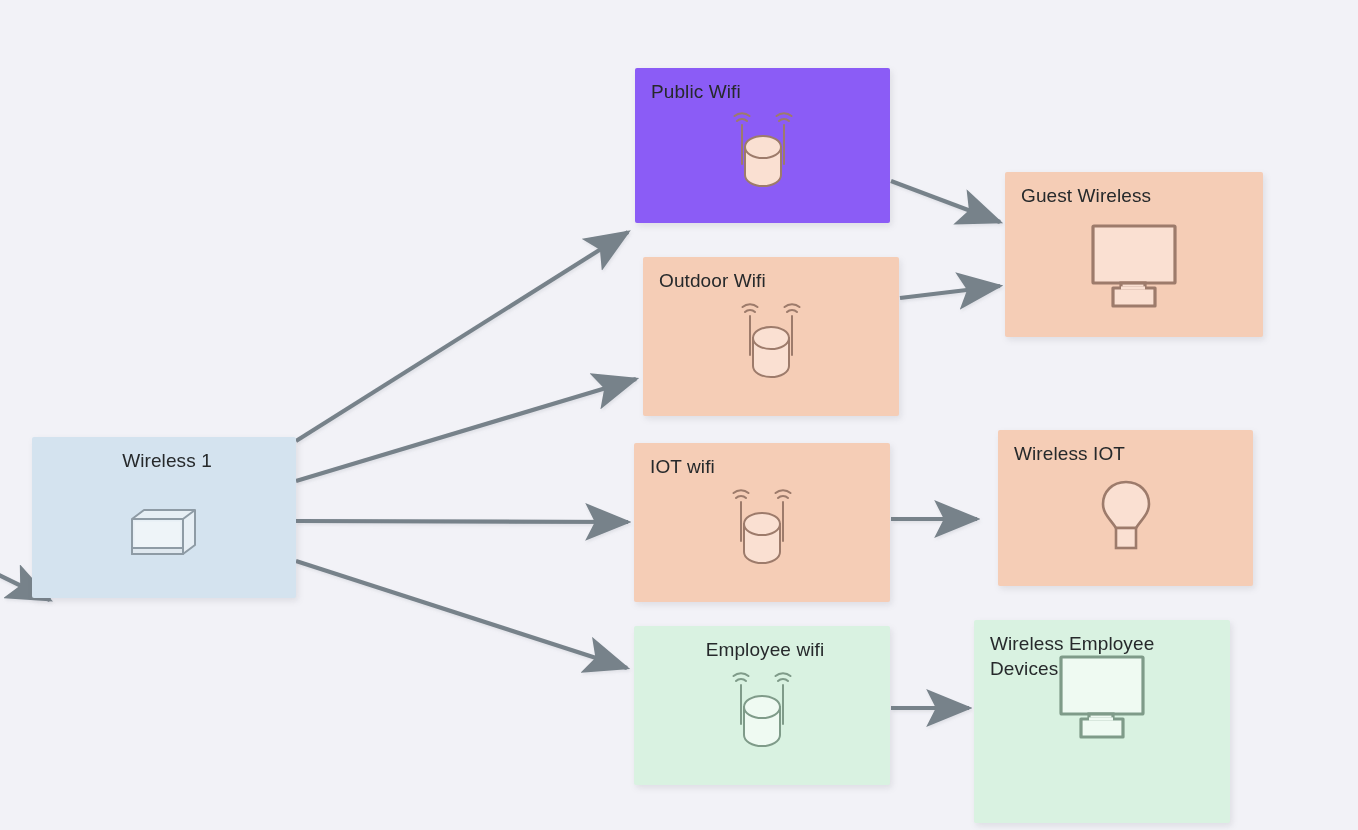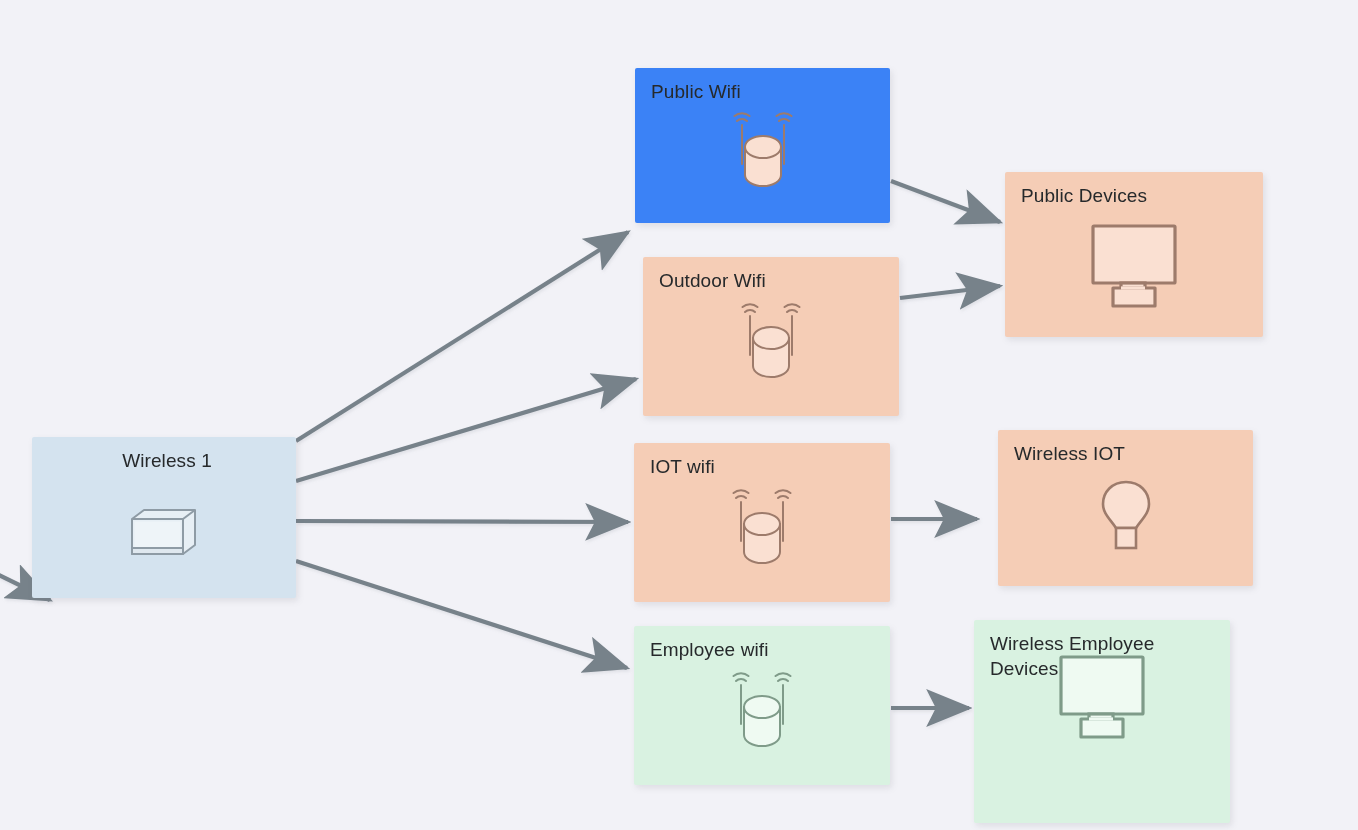--- a/index.html
+++ b/index.html
@@ -85,21 +85,21 @@
     <div class="node-label">Wireless 1</div>
     <svg class="node-icon icon-center" style="top:68px; width:76px; height:56px;" viewBox="0 0 76 56" xmlns="http://www.w3.org/2000/svg">
       <path d="M6,14 L18,5 L69,5 L69,40 L57,49 L6,49 Z" fill="#e7eff5" stroke="#8e9ba5" stroke-width="2" stroke-linejoin="round"></path>
       <path d="M6,14 L57,14 L57,49" fill="none" stroke="#8e9ba5" stroke-width="2" stroke-linejoin="round"></path>
       <path d="M57,14 L69,5" fill="none" stroke="#8e9ba5" stroke-width="2"></path>
       <rect x="8.5" y="16.5" width="46" height="26" fill="#eef4f8" stroke="none"></rect>
       <path d="M6,43 L57,43 L57,49 L6,49 Z" fill="#dfe8ef" stroke="#8e9ba5" stroke-width="2" stroke-linejoin="round"></path>
     </svg>
   </div>
 
-  <div class="node" style="left:635px; top:68px; width:255px; height:155px; background:#3b82f6;">
+  <div class="node" style="left:635px; top:68px; width:255px; height:155px; background:#8b5cf6;">
     <div class="node-label">Public Wifi</div>
     <svg class="node-icon icon-center" style="top:40px; width:74px; height:84px;" viewBox="0 0 74 84" xmlns="http://www.w3.org/2000/svg">
       <g stroke="#9d7b6b" stroke-width="2" fill="none" stroke-linecap="round">
         <line x1="16" y1="17" x2="16" y2="56"></line>
         <line x1="58" y1="17" x2="58" y2="56"></line>
         <path d="M11,13 A7,7 0 0 1 21,13"></path>
         <path d="M8.5,8 A11.5,11.5 0 0 1 23.5,8"></path>
         <path d="M53,13 A7,7 0 0 1 63,13"></path>
         <path d="M50.5,8 A11.5,11.5 0 0 1 65.5,8"></path>
       </g>
@@ -133,38 +133,38 @@
         <path d="M11,13 A7,7 0 0 1 21,13"></path>
         <path d="M8.5,8 A11.5,11.5 0 0 1 23.5,8"></path>
         <path d="M53,13 A7,7 0 0 1 63,13"></path>
         <path d="M50.5,8 A11.5,11.5 0 0 1 65.5,8"></path>
       </g>
       <path d="M19,39 L19,67 A18,11 0 0 0 55,67 L55,39 Z" fill="#fae0d2" stroke="#9d7b6b" stroke-width="2"></path>
       <ellipse cx="37" cy="39" rx="18" ry="11" fill="#fae0d2" stroke="#9d7b6b" stroke-width="2"></ellipse>
     </svg>
   </div>
 
-  <div class="node" style="left:634px; top:626px; width:256px; height:159px; background:#d9f2e1;">
+  <div class="node" style="left:634px; top:626px; width:256px; height:159px; background:#d9f2e1;text-align:center;">
     <div class="node-label">Employee wifi</div>
     <svg class="node-icon icon-center" style="top:42px; width:74px; height:84px;" viewBox="0 0 74 84" xmlns="http://www.w3.org/2000/svg">
       <g stroke="#7f9b89" stroke-width="2" fill="none" stroke-linecap="round">
         <line x1="16" y1="17" x2="16" y2="56"></line>
         <line x1="58" y1="17" x2="58" y2="56"></line>
         <path d="M11,13 A7,7 0 0 1 21,13"></path>
         <path d="M8.5,8 A11.5,11.5 0 0 1 23.5,8"></path>
         <path d="M53,13 A7,7 0 0 1 63,13"></path>
         <path d="M50.5,8 A11.5,11.5 0 0 1 65.5,8"></path>
       </g>
       <path d="M19,39 L19,67 A18,11 0 0 0 55,67 L55,39 Z" fill="#effaf2" stroke="#7f9b89" stroke-width="2"></path>
       <ellipse cx="37" cy="39" rx="18" ry="11" fill="#effaf2" stroke="#7f9b89" stroke-width="2"></ellipse>
     </svg>
   </div>
 
   <div class="node" style="left:1005px; top:172px; width:258px; height:165px; background:#f5cdb6;">
-    <div class="node-label">Public Devices</div>
+    <div class="node-label">Guest Wireless</div>
     <svg class="node-icon icon-center" style="top:50px; width:108px; height:90px;" viewBox="0 0 108 90" xmlns="http://www.w3.org/2000/svg">
       <rect x="13" y="4" width="82" height="57" rx="1" fill="#fae0d2" stroke="#9d7b6b" stroke-width="3.2"></rect>
       <rect x="41" y="61" width="24" height="14" fill="#fae0d2" stroke="#9d7b6b" stroke-width="3.2"></rect>
       <path d="M33,66 L75,66 L75,84 L33,84 Z" fill="#fae0d2" stroke="#9d7b6b" stroke-width="3.2" stroke-linejoin="round"></path>
       <line x1="41" y1="66" x2="65" y2="66" stroke="#fae0d2" stroke-width="3.2"></line>
     </svg>
   </div>
 
   <div class="node" style="left:982px; top:430px; width:255px; height:156px; background:#f5cdb6;margin-left:16px;">
     <div class="node-label">Wireless IOT</div>

